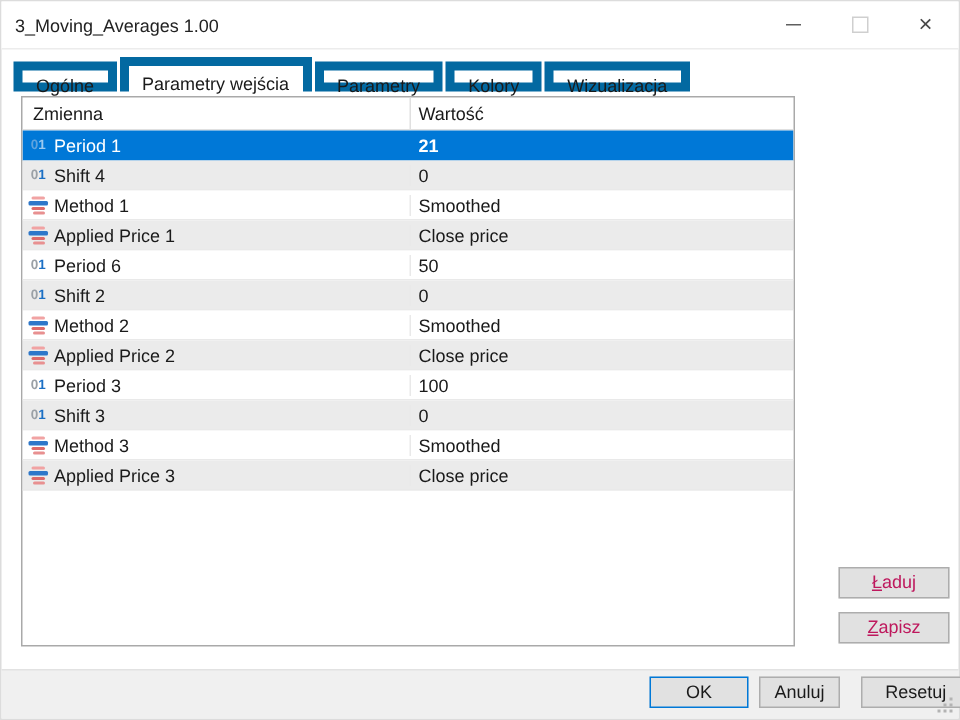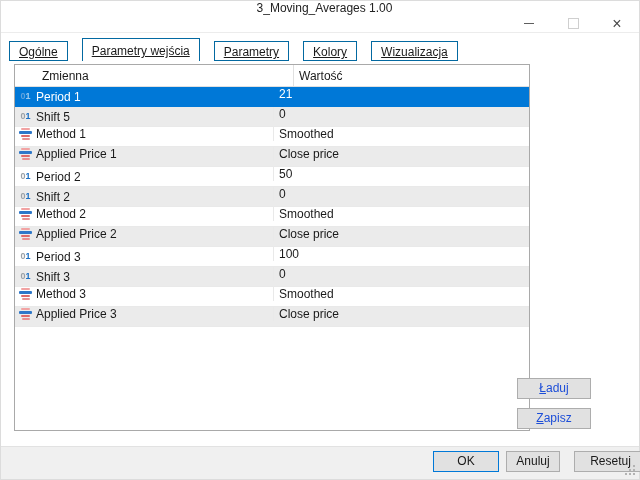--- a/index.html
+++ b/index.html
@@ -6,66 +6,66 @@
   body{
     width:640px;height:480px;overflow:hidden;
     font-family:"Liberation Sans","DejaVu Sans",sans-serif;
     font-size:12px;color:#1a1a1a;background:#fff;
   }
   .window{position:relative;width:640px;height:480px;box-sizing:border-box;
     background:#fff;border:1px solid #dcdcdc;}
 
   
   .titlebar{position:absolute;left:0;top:0;right:0;height:31px;
-    display:flex;align-items:center;background:#fff;border-bottom:1px solid #ececec;flex-direction:column;}
+    display:flex;align-items:center;background:#fff;border-bottom:1px solid #ececec;}
   .title{padding-left:9px;color:#222;}
   .controls{margin-left:auto;display:flex;height:100%;}
   .ctrl{width:44px;height:100%;display:flex;align-items:center;justify-content:center;}
   .min-glyph{width:10px;height:1px;background:#5f5f5f;display:block;}
   .max-glyph{width:9px;height:9px;border:1px solid #cfcfcf;display:block;}
   .close-glyph{font-size:16px;line-height:1;color:#4a4a4a;font-weight:400;}
 
   
   .tabbar{position:absolute;left:8px;top:37px;height:23px;display:flex;align-items:flex-end;}
-  .tab{box-sizing:border-box;height:20px;background:#fff;border:1px solid #0369a1;
-    padding:3px 9px 0 9px;margin-right:14px;white-space:nowrap;cursor:default;text-decoration:underline;}
+  .tab{box-sizing:border-box;height:20px;background:#fff;border:6px solid #0369a1;
+    padding:3px 9px 0 9px;margin-right:2px;white-space:nowrap;cursor:default;}
   .tab.active{height:23px;padding-top:5px;border-bottom:none;text-align:right;}
 
   
   .table{position:absolute;left:13px;top:63px;width:516px;height:367px;
     box-sizing:border-box;border:1px solid #a9a9a9;background:#fff;overflow:hidden;}
   .thead{display:flex;height:22px;box-sizing:border-box;border-bottom:1px solid #e0e0e0;}
   .th{box-sizing:border-box;padding-top:4px;}
-  .th.name{width:258px;padding-left:7px;margin-left:20px;}
+  .th.name{width:258px;padding-left:7px;}
   .th.value{flex:1;border-left:1px solid #e0e0e0;padding-left:5px;}
   .row{display:flex;height:20px;box-sizing:border-box;border-bottom:1px solid #e9e9e9;
-    align-items:flex-start;background:#fff;}
+    align-items:center;background:#fff;}
   .row.alt{background:#ebebeb;}
   .row.sel{color:#fff;border-bottom-color:transparent;}
   .cell-left{display:flex;align-items:center;width:258px;box-sizing:border-box;}
   .icon{width:13px;margin-left:4px;flex:0 0 13px;display:flex;flex-direction:column;
     align-items:center;justify-content:center;gap:1px;}
   .icon.num{display:block;font-size:9px;font-weight:bold;line-height:19px;text-align:center;}
   .num0{color:#9aa0a6;}
   .num1{color:#1b6fc4;}
   .row.sel .num0{color:#5fa3de;}
   .row.sel .num1{color:#9ccaf0;}
   .icon b{display:block;border-radius:1px;}
   .bar1{width:9px;height:2px;background:#f1a3a3;}
   .bar2{width:13px;height:3px;background:#2e77c9;}
   .bar3{width:9px;height:2px;background:#dd6a6a;}
   .bar4{width:8px;height:2px;background:#e89090;}
   .rname{padding-left:4px;white-space:nowrap;overflow:hidden;}
   .rval{flex:1;border-left:1px solid #e9e9e9;padding-left:5px;display:flex;align-items:center;
     white-space:nowrap;overflow:hidden;}
-  .row.sel .rval{border-left-color:transparent;}
-
-  
-  .side-btn{position:absolute;left:516px;width:74px;height:21px;box-sizing:border-box;
-    background:#e1e1e1;border:1px solid #adadad;font:inherit;color:#1d4ed8;
+  .row.sel .rval{border-left-color:transparent;font-weight:bold;}
+
+  
+  .side-btn{position:absolute;left:558px;width:74px;height:21px;box-sizing:border-box;
+    background:#e1e1e1;border:1px solid #adadad;font:inherit;color:#be185d;
     text-align:center;padding:0;line-height:19px;}
   .side-btn u{text-decoration:underline;}
 
   .footer{position:absolute;left:0;right:0;top:445px;bottom:0;background:#f0f0f0;
     border-top:1px solid #e2e2e2;}
   .bottom-btn{position:absolute;top:4px;height:21px;box-sizing:border-box;
     background:#e1e1e1;border:1px solid #adadad;font:inherit;color:#1a1a1a;
     text-align:center;padding:0;line-height:19px;}
   .bottom-btn.default{border-color:#0078d7;}
   .grip{position:absolute;right:3px;bottom:3px;width:11px;height:11px;}
@@ -114,21 +114,21 @@
         <div class="row sel" style="background: rgb(0, 120, 215);">
           <div class="cell-left">
             <span class="icon num"><span class="num0">0</span><span class="num1">1</span></span>
             <span class="rname">Period 1</span>
           </div>
           <div class="rval">21</div>
         </div>
         <div class="row alt">
           <div class="cell-left">
             <span class="icon num"><span class="num0">0</span><span class="num1">1</span></span>
-            <span class="rname">Shift 5</span>
+            <span class="rname">Shift 4</span>
           </div>
           <div class="rval">0</div>
         </div>
         <div class="row">
           <div class="cell-left">
             <span class="icon">
               <b class="bar1"></b>
               <b class="bar2"></b>
               <b class="bar3"></b>
               <b class="bar4"></b>
@@ -145,21 +145,21 @@
               <b class="bar3"></b>
               <b class="bar4"></b>
             </span>
             <span class="rname">Applied Price 1</span>
           </div>
           <div class="rval">Close price</div>
         </div>
         <div class="row">
           <div class="cell-left">
             <span class="icon num"><span class="num0">0</span><span class="num1">1</span></span>
-            <span class="rname">Period 2</span>
+            <span class="rname">Period 6</span>
           </div>
           <div class="rval">50</div>
         </div>
         <div class="row alt">
           <div class="cell-left">
             <span class="icon num"><span class="num0">0</span><span class="num1">1</span></span>
             <span class="rname">Shift 2</span>
           </div>
           <div class="rval">0</div>
         </div>

